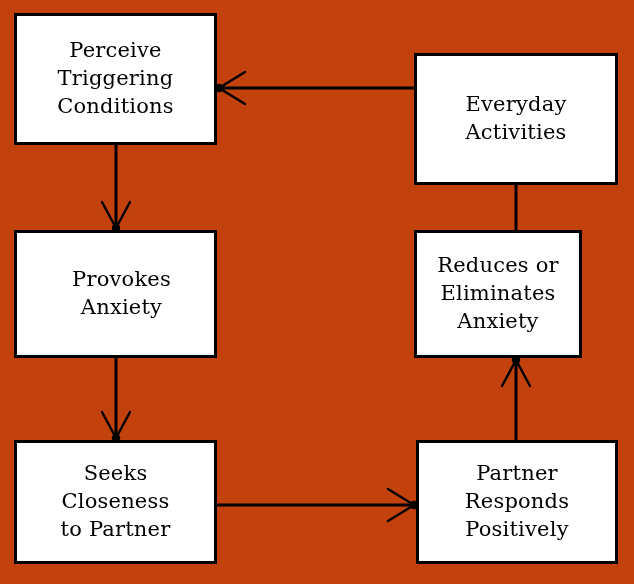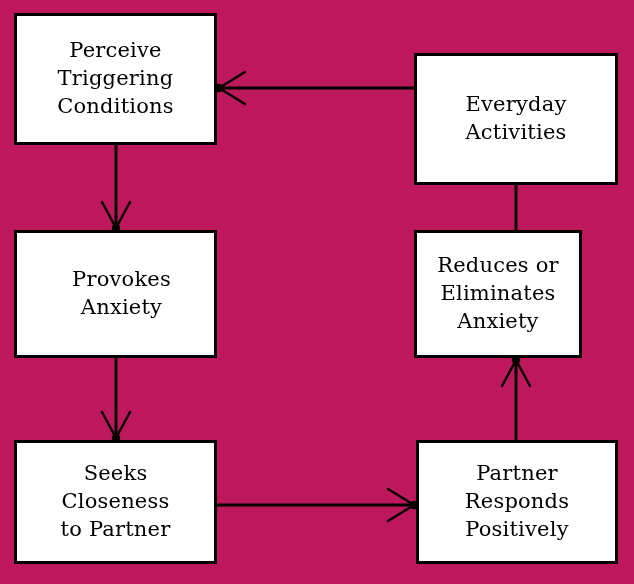--- a/index.html
+++ b/index.html
@@ -5,21 +5,21 @@
 <style>
   html, body {
     margin: 0;
     padding: 0;
     background: #ffffff;
   }
   #canvas {
     position: relative;
     width: 634px;
     height: 584px;
-    background: #be185d;
+    background: #c2410c;
     overflow: hidden;
     font-family: "DejaVu Serif", "Liberation Serif", serif;
   }
   .node {
     position: absolute;
     box-sizing: border-box;
     border: 3px solid #000000;
     background: #ffffff;
     display: flex;
     align-items: center;

